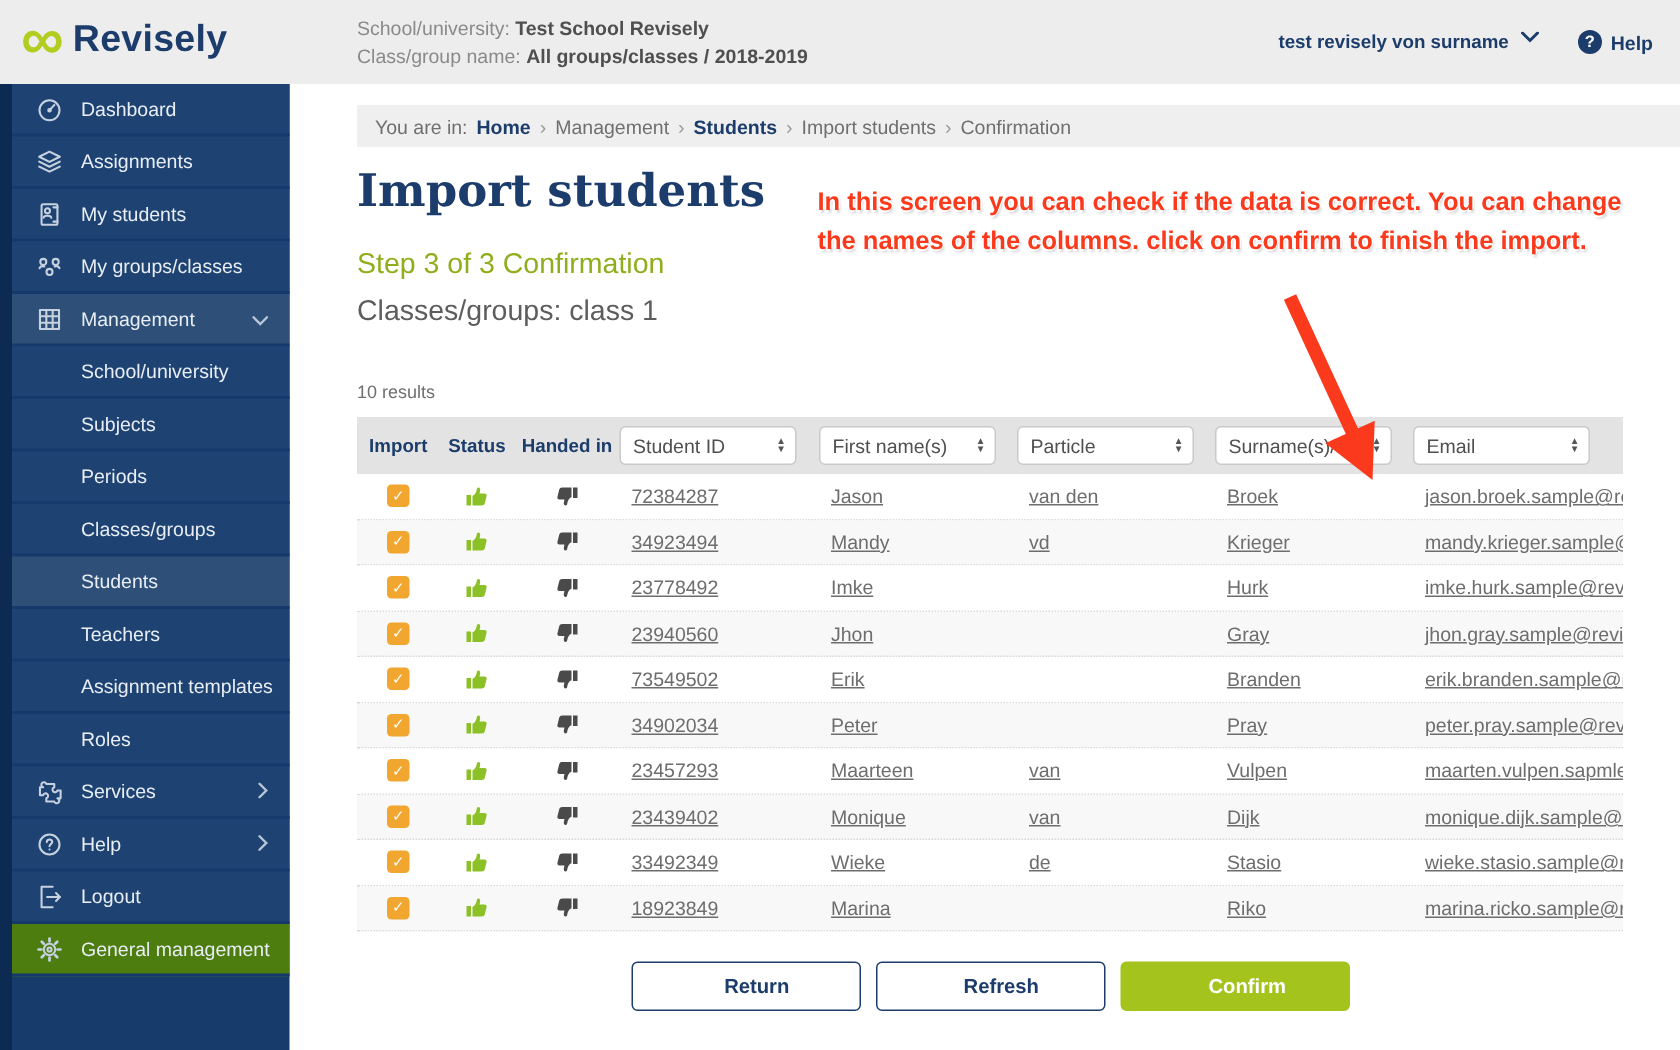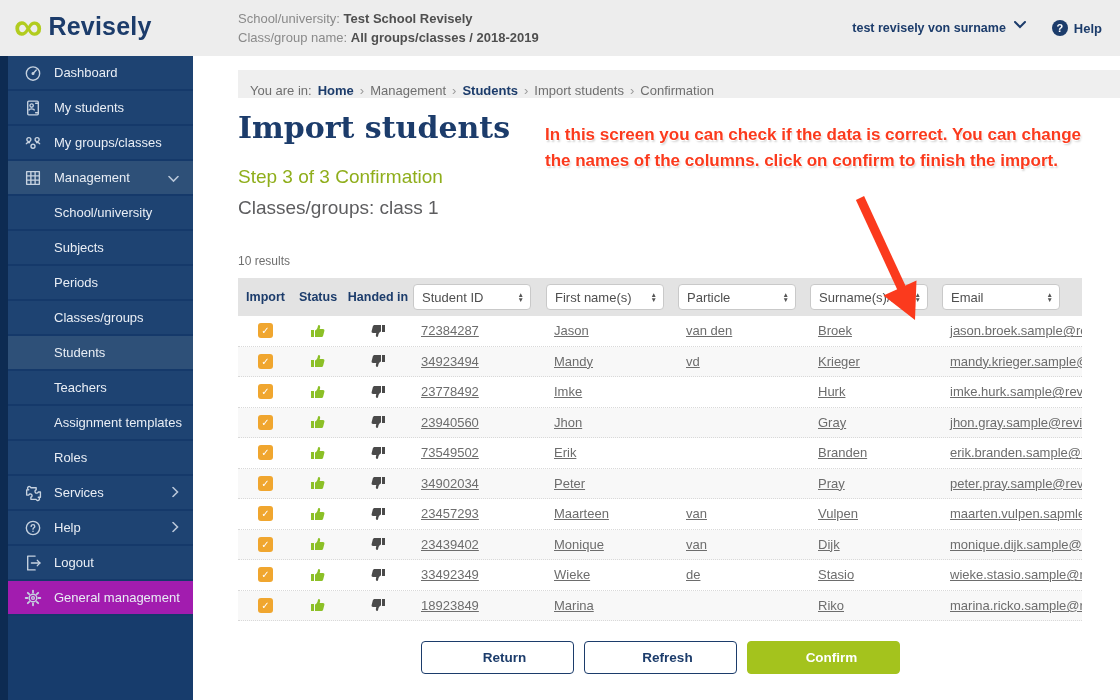--- a/index.html
+++ b/index.html
@@ -21,28 +21,28 @@
   
   .sidebar { position:absolute; left:0; top:56px; width:193px; height:644px; background:#173c6c; z-index:2; }
   .sidebar::before { content:""; position:absolute; left:0; top:0; width:8px; height:100%; background:#0d2b52; }
   .nav { position:absolute; left:8px; top:0; width:185px; }
   .navitem { height:35px; display:flex; align-items:center; background:#1e4372; border-bottom:2px solid #15396a;
              color:#e9eef5; font-size:13px; cursor:pointer; position:relative; padding-left:16px; }
   .navitem .ico { width:18px; height:18px; margin-right:12px; flex:0 0 18px; display:flex; align-items:center; justify-content:center; }
   .navitem .lbl { white-space:nowrap; }
   .navitem.child { padding-left:46px; }
   .navitem.active { background:#2e5078; }
-  .navitem.darker { background:#a21caf; }
+  .navitem.darker { background:#4d7c0f; }
   .navitem .chev { position:absolute; right:14px; top:50%; transform:translateY(-50%); }
   svg.lineico { stroke:#c6d2e0; fill:none; stroke-width:1.3; stroke-linecap:round; stroke-linejoin:round; }
 
   
   .main { position:absolute; left:193px; top:56px; width:927px; height:644px; background:#fff; }
   .breadcrumb { position:absolute; left:45px; top:14px; width:882px; height:28px; background:#efefef;
-                display:flex; align-items:flex-end; font-size:13px; color:#6f6f6f; padding-left:12px; gap:6px; }
+                display:flex; align-items:center; font-size:13px; color:#6f6f6f; padding-left:12px; gap:6px; }
   .breadcrumb .lnk { color:#1c3c6b; font-weight:bold; cursor:pointer; }
   .breadcrumb .sep { color:#9a9a9a; }
   .pagetitle { position:absolute; left:45px; top:54px; font-family:"DejaVu Serif", serif; font-weight:bold;
                font-size:30px; color:#1c3c6b; }
   .stepline { position:absolute; left:45px; top:110px; font-size:19px; color:#8fae1b; }
   .classline { position:absolute; left:45px; top:141px; font-size:19px; color:#5d5d5f; }
   .annotation { position:absolute; left:352px; top:66px; width:545px; font-size:17px; line-height:26px;
                 font-weight:bold; color:#fb3a1d;
                 text-shadow:-1px -1px 0 #fff,1px -1px 0 #fff,-1px 1px 0 #fff,1px 2px 2px rgba(0,0,0,.18); }
   .arrow-svg { position:absolute; left:645px; top:134px; width:100px; height:140px; z-index:4; pointer-events:none; }
@@ -109,20 +109,30 @@
             <circle cx="8.5" cy="9" r="6.3"></circle>
             <line x1="8.5" y1="9" x2="11.6" y2="5.6"></line>
             <circle cx="8.5" cy="9" r="0.8"></circle>
           </svg>
       </span>
         <span class="lbl">Dashboard</span>
     </div>
     <div class="navitem">
       <span class="ico">
         <svg class="lineico" width="18" height="18" viewBox="0 0 17 17">
+            <path d="M8.5 2L15 5.2 8.5 8.4 2 5.2z"></path>
+            <path d="M2 8.3l6.5 3.2 6.5-3.2"></path>
+            <path d="M2 11.4l6.5 3.2 6.5-3.2"></path>
+          </svg>
+      </span>
+        <span class="lbl">Assignments</span>
+    </div>
+    <div class="navitem">
+      <span class="ico">
+        <svg class="lineico" width="18" height="18" viewBox="0 0 17 17">
             <rect x="3.5" y="2" width="10" height="13" rx="1"></rect>
             <circle cx="7.2" cy="6.2" r="1.6"></circle>
             <path d="M4.8 10.5c0-1.6 4.8-1.6 4.8 0"></path>
             <line x1="11" y1="4" x2="13.5" y2="4"></line>
             <line x1="11" y1="13" x2="13.5" y2="13"></line>
           </svg>
       </span>
         <span class="lbl">My students</span>
     </div>
     <div class="navitem">

